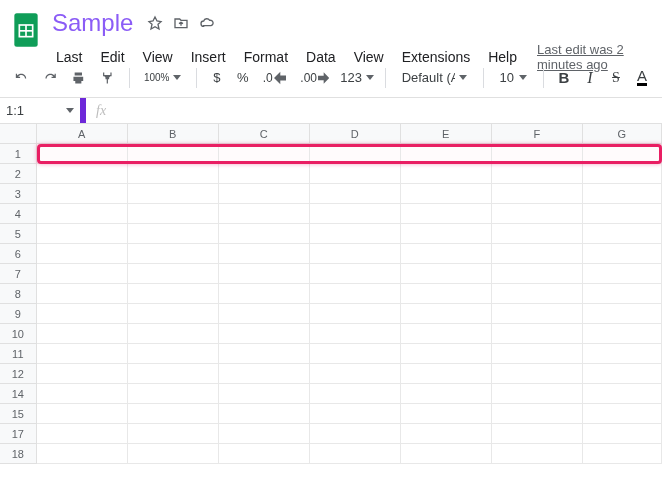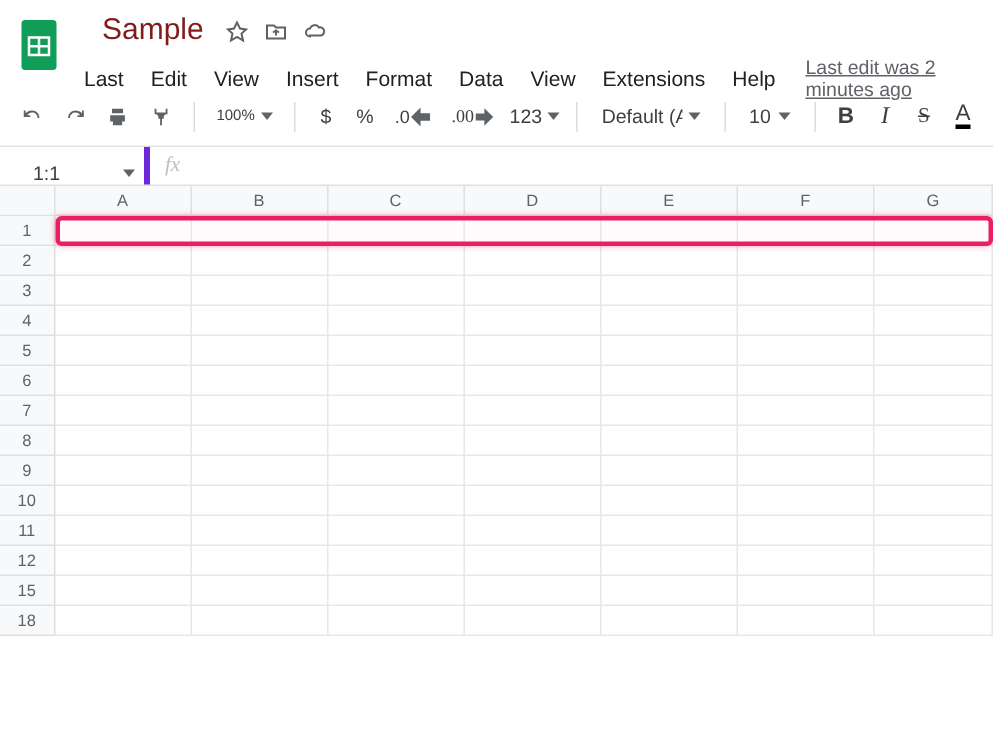--- a/index.html
+++ b/index.html
@@ -29,24 +29,23 @@
   }
   .logo svg { width: 30px; height: 40px; }
   .title-area { flex: 1; padding-left: 4px; }
   .title-row {
     display: flex;
     align-items: center;
     gap: 10px;
     padding-top: 2px;
   }
   .doc-title {
-    font-size: 20px;
-    color: #7f1d1d;
+    font-size: 24px;
+    color: #8b5cf6;
     padding: 1px 4px;
-    margin-left: 16px;
   }
   .title-icons { display: flex; gap: 10px; color: #5f6368; }
   .title-icons span, .title-icons svg { width: 16px; height: 16px; }
   .menubar {
     display: flex;
     gap: 2px;
     font-size: 14px;
     color: #202124;
     padding-top: 4px;
     align-items: center;
@@ -121,42 +120,41 @@
   .caret {
     width: 0; height: 0;
     border-left: 4px solid transparent;
     border-right: 4px solid transparent;
     border-top: 5px solid #5f6368;
     display: inline-block;
   }
   
   .fbar {
     display: flex;
-    align-items: flex-end;
+    align-items: center;
     height: 26px;
     border-bottom: 1px solid #e0e0e0;
-    padding-left: 16px;
   }
   .namebox {
     width: 80px;
     padding-left: 6px;
     font-size: 13px;
     color: #3c4043;
     display: flex;
     align-items: center;
     justify-content: space-between;
     padding-right: 6px;
   }
   .fx {
     color: #bdbdbd;
     font-style: italic;
     font-family: serif;
     padding: 0 10px;
     font-size: 14px;
-    border-left: 4px solid #6d28d9;
+    border-left: 6px solid #6d28d9;
     height: 100%;
     display: flex;
     align-items: center;
   }
   
   .grid {
     position: relative;
     display: flex;
     flex-direction: column;
   }
@@ -301,21 +299,21 @@
   <div class="sep"></div>
   <div class="tbtn">$</div>
   <div class="tbtn">%</div>
   <div class="tbtn">
     <span style="font-size:12px;">.0</span>
     <svg width="8" height="8" viewBox="0 0 10 10" style="margin-left:1px">
         <path d="M5 0L0 5h3v5h4V5h3z" transform="rotate(-90 5 5)" fill="#5f6368"></path>
       </svg>
   </div>
   <div class="tbtn">
-    <span style="font-size:12px;font-family:Liberation Serif, serif;">.00</span>
+    <span style="font-size:12px;">.00</span>
     <svg width="8" height="8" viewBox="0 0 10 10" style="margin-left:1px">
         <path d="M5 0L0 5h3v5h4V5h3z" transform="rotate(90 5 5)" fill="#5f6368"></path>
       </svg>
   </div>
   <div class="tbtn">
     <span>123</span>
     <span class="caret"></span>
   </div>
   <div class="sep"></div>
   <div class="tbtn font-select">
@@ -472,30 +470,50 @@
       <div class="rowhdr">12</div>
       <div class="cell"></div>
       <div class="cell"></div>
       <div class="cell"></div>
       <div class="cell"></div>
       <div class="cell"></div>
       <div class="cell"></div>
       <div class="cell last"></div>
     </div>
     <div class="row">
+      <div class="rowhdr">14</div>
+      <div class="cell"></div>
+      <div class="cell"></div>
+      <div class="cell"></div>
+      <div class="cell"></div>
+      <div class="cell"></div>
+      <div class="cell"></div>
+      <div class="cell last"></div>
+    </div>
+    <div class="row">
       <div class="rowhdr">15</div>
       <div class="cell"></div>
       <div class="cell"></div>
       <div class="cell"></div>
       <div class="cell"></div>
       <div class="cell"></div>
       <div class="cell"></div>
       <div class="cell last"></div>
     </div>
     <div class="row">
+      <div class="rowhdr">17</div>
+      <div class="cell"></div>
+      <div class="cell"></div>
+      <div class="cell"></div>
+      <div class="cell"></div>
+      <div class="cell"></div>
+      <div class="cell"></div>
+      <div class="cell last"></div>
+    </div>
+    <div class="row">
       <div class="rowhdr">18</div>
       <div class="cell"></div>
       <div class="cell"></div>
       <div class="cell"></div>
       <div class="cell"></div>
       <div class="cell"></div>
       <div class="cell"></div>
       <div class="cell last"></div>
     </div>
     <div class="highlight-box"></div>

